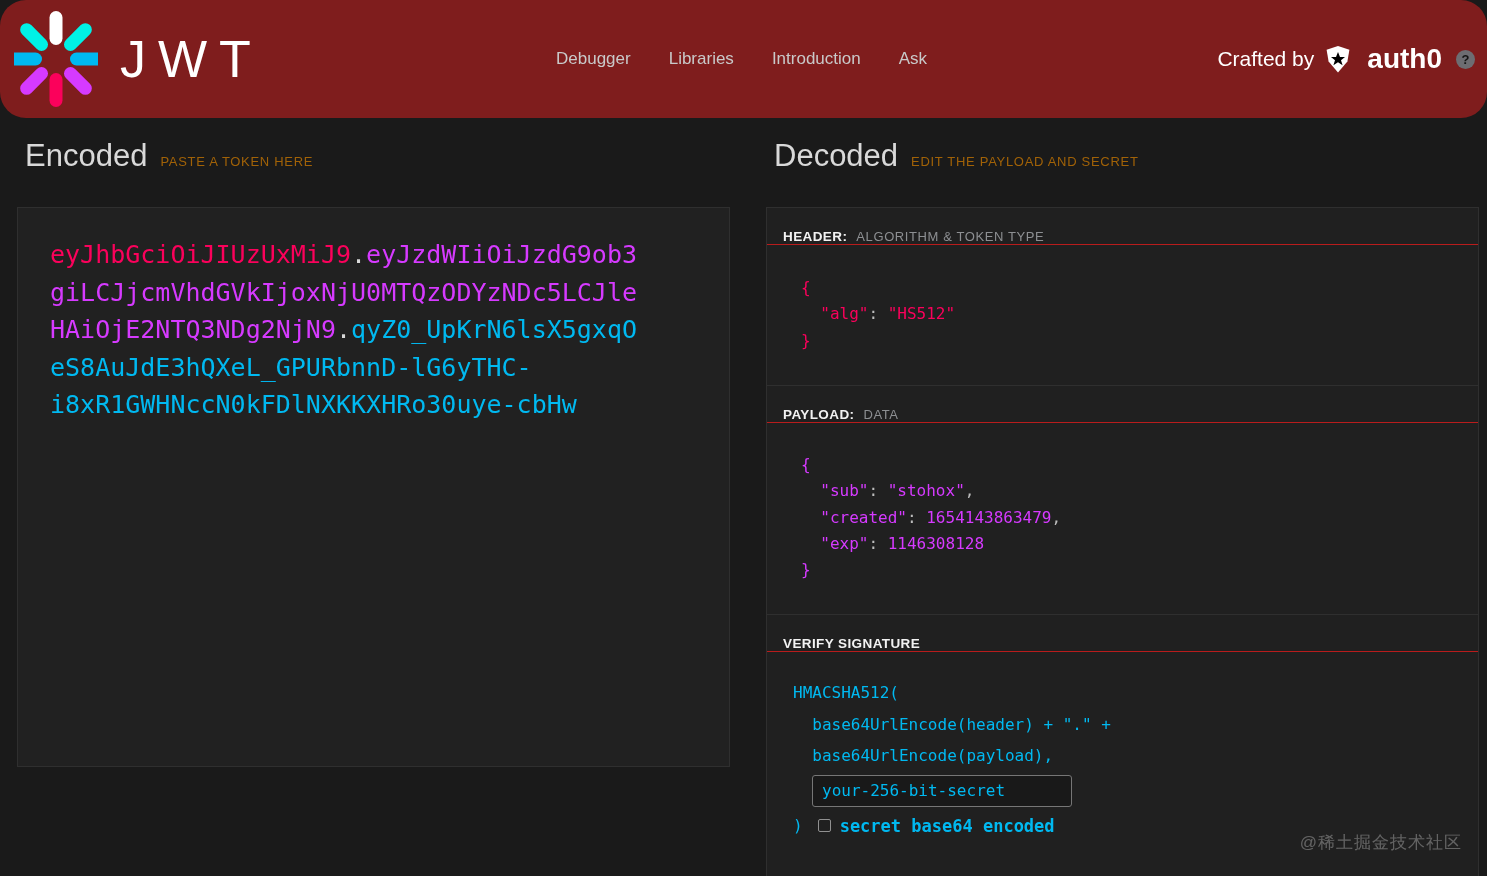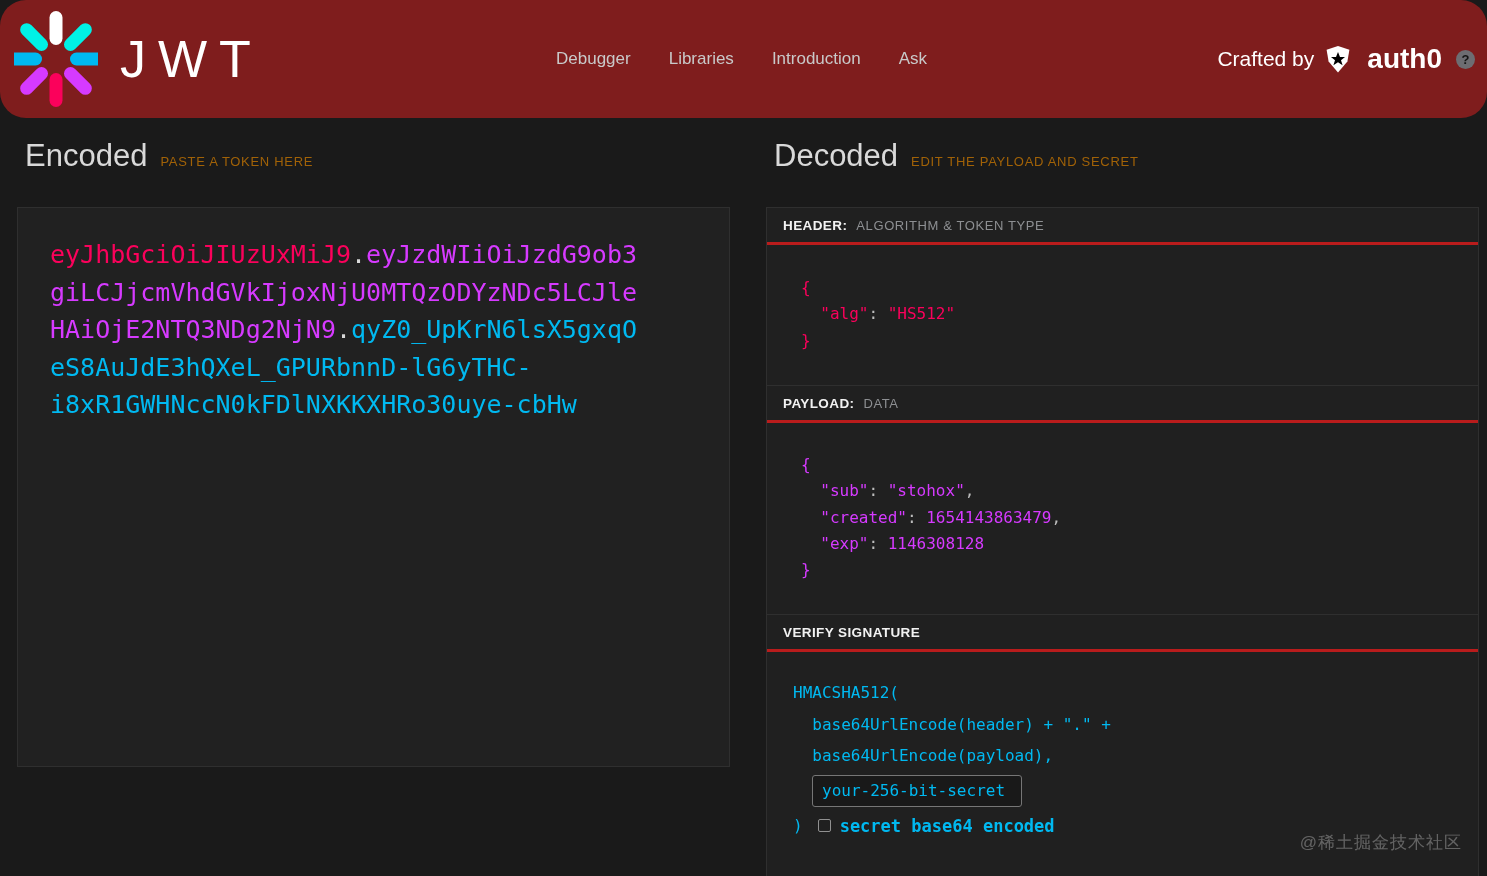--- a/index.html
+++ b/index.html
@@ -30,34 +30,34 @@
   .encoded-box { position:absolute; left:17px; top:207px; width:713px; height:560px;
                  background:#212121; border:1px solid #2f2f2f; cursor:text; }
   .token-text { margin:28px 0 0 32px; width:592px; font-family:"DejaVu Sans Mono",monospace;
                 font-size:25px; line-height:37.5px; overflow-wrap:break-word; word-wrap:break-word; }
   .tok { color:var(--accent); }
   .tok-dot { color:#d9d9d9; }
 
   
   .decoded-box { position:absolute; left:766px; top:207px; width:713px; height:670px;
                  background:#202020; border:1px solid #2f2f2f; display:flex; flex-direction:column; }
-  .row-label { flex:0 0 37px; height:37px; border-bottom:3px solid #b91c1c; display:flex;
-               align-items:center; padding:0 16px; gap:9px; }
+  .row-label { flex:0 0 37px; height:37px; border-bottom:1px solid #b91c1c; display:flex;
+               align-items:flex-end; padding:0 16px; gap:9px; }
   .row-label .lbl { color:#f2f2f2; font-size:13.5px; font-weight:bold; letter-spacing:0.4px; }
   .row-label .sub { color:#8d8f92; font-size:13px; letter-spacing:0.6px; }
   .sec-code { border-bottom:1px solid #2f2f2f; font-family:"DejaVu Sans Mono",monospace;
               font-size:16px; padding-left:34px; cursor:text; }
   .sec-code .code-line { white-space:pre; line-height:26.3px; }
   .tk-c { color:var(--accent); }
   .tk-g { color:#bdbdbd; }
   .h-code { height:141px; padding-top:30px; }
   .p-code { height:192px; padding-top:29px; }
   .verify-code { flex:1; border-bottom:none; padding-left:26px; padding-top:25px; }
   .verify-code .code-line { line-height:31.5px; }
-  .secret-input { display:block; margin:3px 0 0 19px; width:210px; height:32px; background:#191919;
+  .secret-input { display:block; margin:3px 0 0 19px; width:260px; height:32px; background:#191919;
                   border:1px solid #767676; border-radius:3px; color:var(--accent);
                   font-family:"DejaVu Sans Mono",monospace; font-size:16px; padding:0 9px; outline:none; }
   .verify-bottom { display:flex; align-items:center; margin-top:9px;
                    font-family:"DejaVu Sans Mono",monospace; font-size:16px; color:var(--accent); }
   .checkbox { width:13px; height:13px; border:1px solid #909090; border-radius:2px;
               margin:0 9px 0 15px; background:transparent; cursor:pointer; flex:0 0 13px; }
   .cb-label { font-weight:bold; font-size:17px; cursor:pointer; }
 
   .watermark { position:absolute; right:25px; top:831px; font-size:17px;
                color:rgba(255,255,255,0.3); letter-spacing:1px; z-index:5; }

